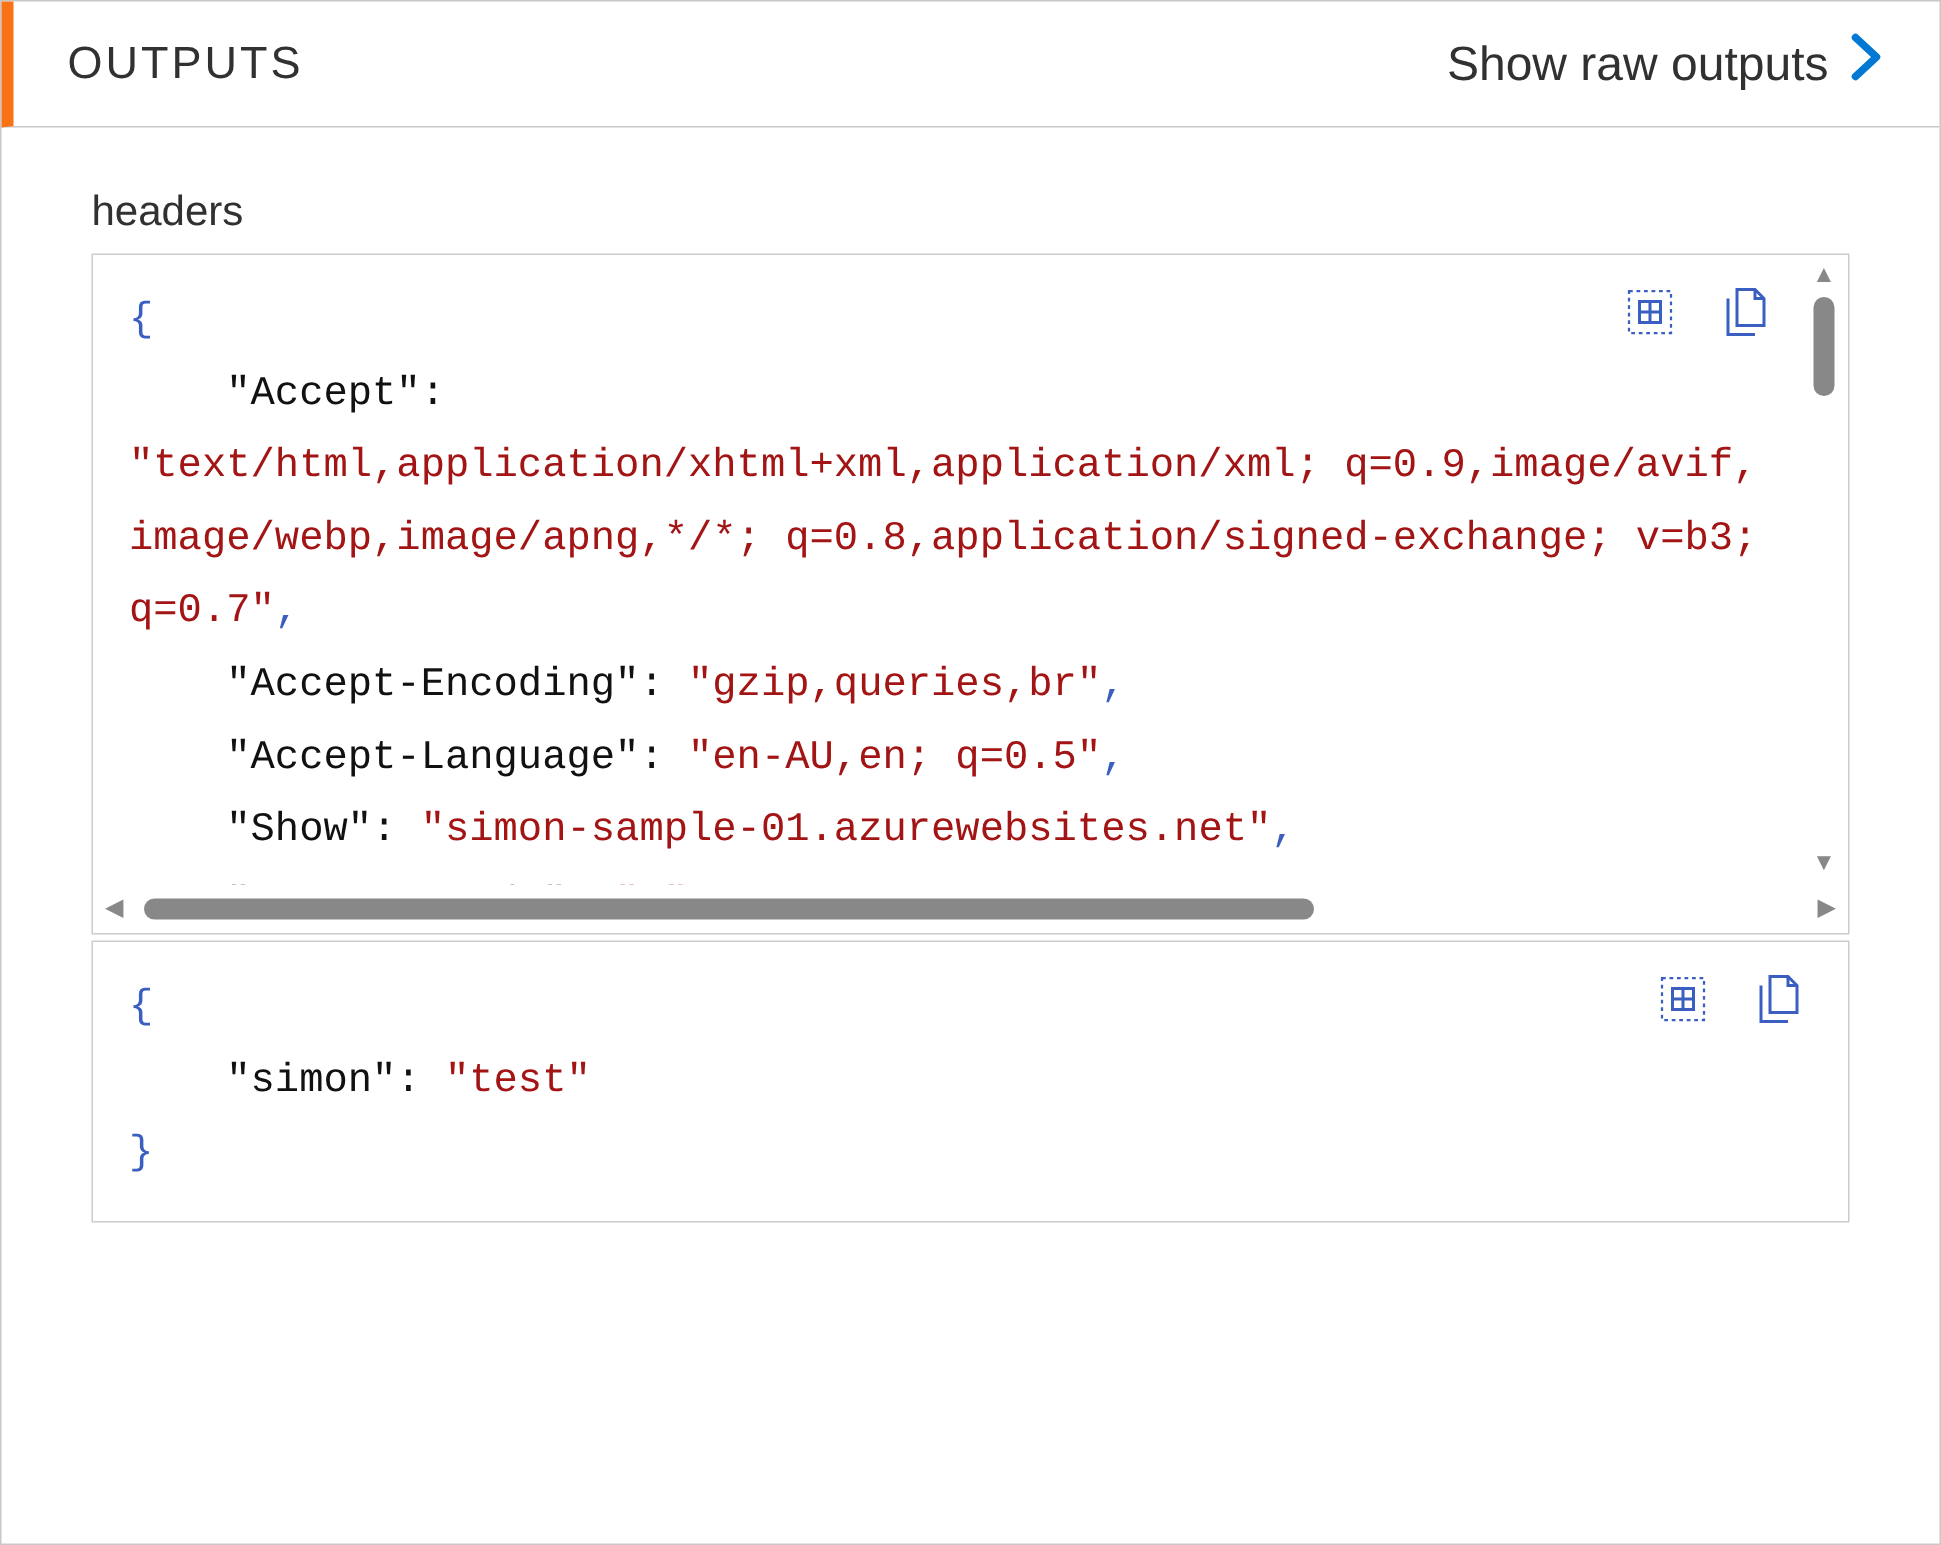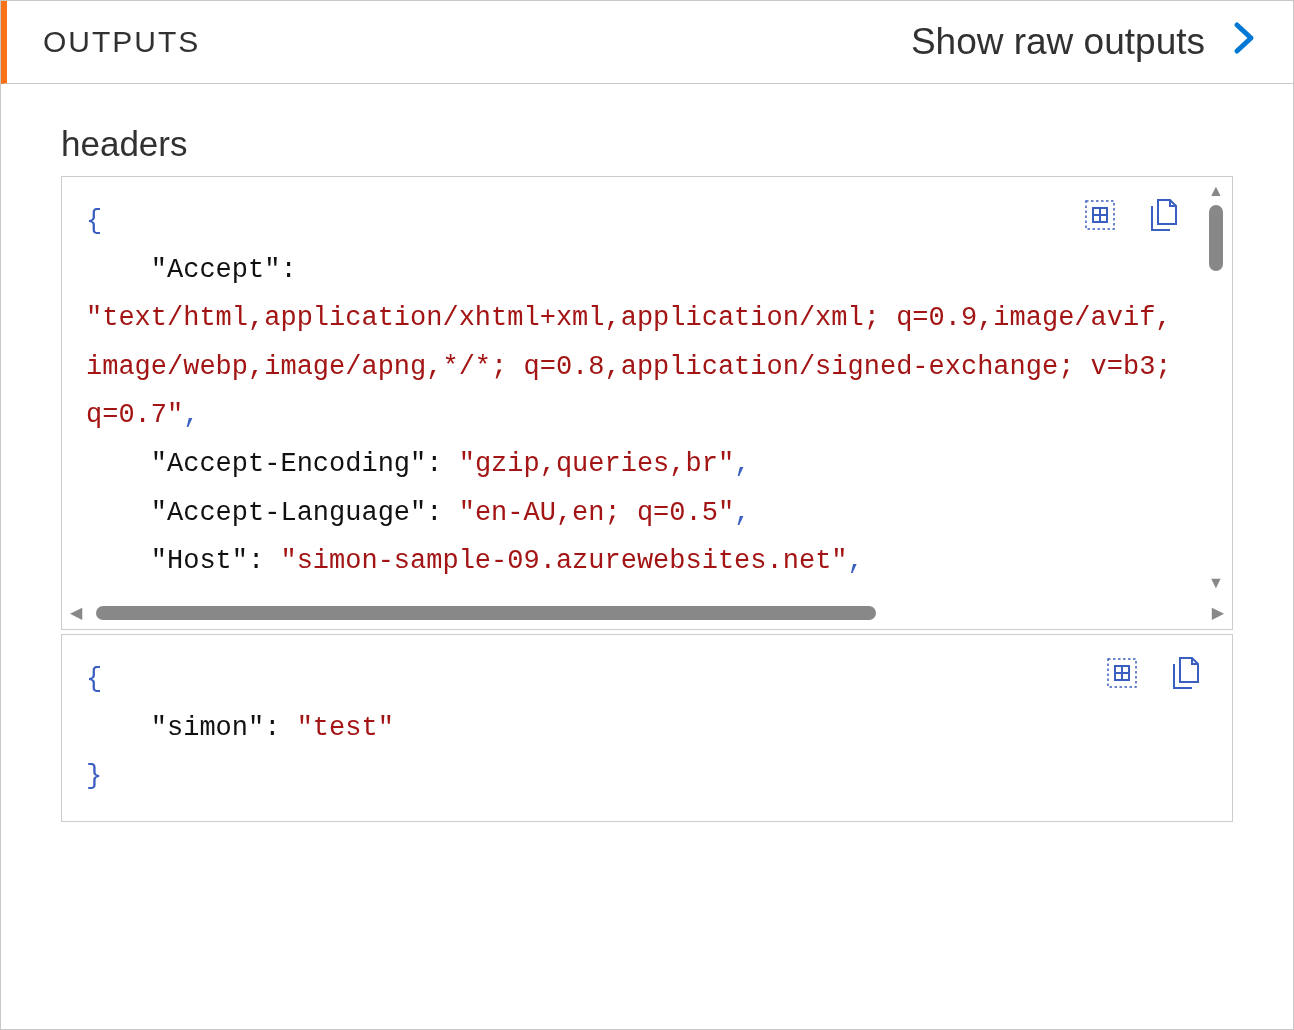--- a/index.html
+++ b/index.html
@@ -20,52 +20,52 @@
       height: 100%;
       display: flex;
       flex-direction: column;
     }
     .panel-header {
       display: flex;
       align-items: center;
       justify-content: space-between;
       padding: 20px 36px 20px 36px;
       border-bottom: 1px solid #c8c8c8;
-      border-left: 6px solid #f97316;
+      border-left: 8px solid #f97316;
     }
     .panel-title {
       font-size: 30px;
       font-weight: 400;
       letter-spacing: 2px;
       color: #323130;
     }
     .raw-outputs-link {
       display: flex;
       align-items: center;
-      gap: 28px;
-      font-size: 37px;
+      gap: 14px;
+      font-size: 32px;
       color: #323130;
       cursor: pointer;
       text-align: center;
     }
     .chevron-right {
       color: #0078d4;
       font-size: 34px;
       font-weight: bold;
     }
     .panel-body {
       padding: 40px 60px 40px 60px;
       flex: 1;
       overflow: hidden;
     }
     .section {
       margin-bottom: 4px;
     }
     .section-label {
-      font-size: 35px;
+      font-size: 28px;
       color: #323130;
       margin-bottom: 12px;
     }
     .code-box {
       border: 1px solid #cccccc;
       background: #ffffff;
       position: relative;
       padding: 0;
     }
     .code-box-inner {
@@ -199,21 +199,21 @@
               <path d="M4 8 L4 32 L22 32" fill="none" stroke="#3b5fc0" stroke-width="2"></path>
             </svg>
           </div>
         </div>
         <div class="code-box-inner">
           <div class="code-content"><span class="tok-brace">{</span>
     <span class="tok-key">"<span>Accept</span>"</span><span class="tok-blackpunct">:</span> 
 <span class="tok-string">"<span>text/html,application/xhtml+xml,application/xml; q=0.9,image/avif,image/webp,image/apng,*/*; q=0.8,application/signed-exchange; v=b3; q=0.7</span>"</span><span class="tok-punct">,</span>
     <span class="tok-key">"<span>Accept-Encoding</span>"</span><span class="tok-blackpunct">:</span> <span class="tok-string">"<span>gzip,queries,br</span>"</span><span class="tok-punct">,</span>
     <span class="tok-key">"<span>Accept-Language</span>"</span><span class="tok-blackpunct">:</span> <span class="tok-string">"<span>en-AU,en; q=0.5</span>"</span><span class="tok-punct">,</span>
-    <span class="tok-key">"<span>Host</span>"</span><span class="tok-blackpunct">:</span> <span class="tok-string">"<span>simon-sample-09.azurewebsites.net</span>"</span><span class="tok-punct">,</span>
+    <span class="tok-key">"<span>Show</span>"</span><span class="tok-blackpunct">:</span> <span class="tok-string">"<span>simon-sample-01.azurewebsites.net</span>"</span><span class="tok-punct">,</span>
     <span class="tok-key">"<span>Max-Forwards</span>"</span><span class="tok-blackpunct">:</span> <span class="tok-string">"<span>9</span>"</span><span class="tok-punct">,</span></div>
           <div class="vscroll">
             <span class="triangle-up">▲</span>
             <div class="thumb"></div>
             <span class="triangle-down">▼</span>
           </div>
         </div>
         <div class="hscroll">
           <span class="triangle-left">◀</span>
           <div class="thumb"></div>

